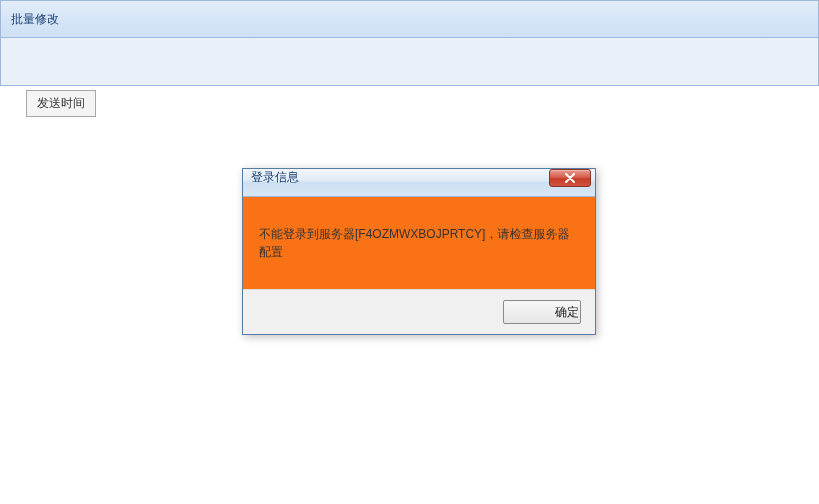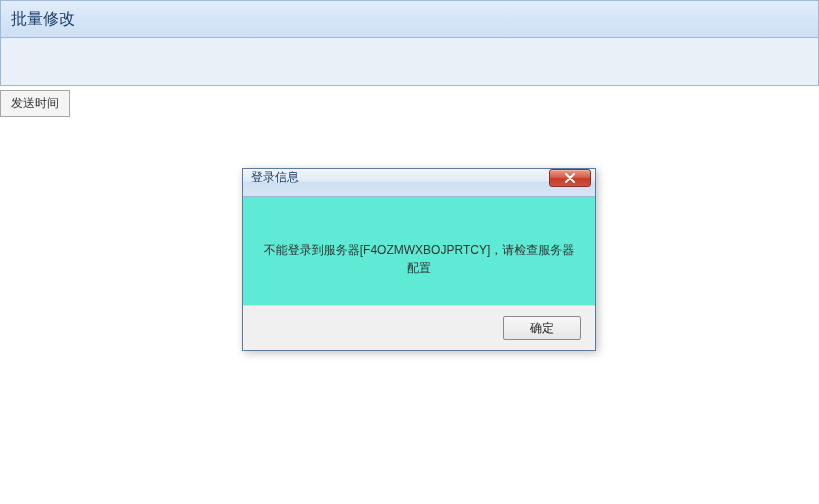--- a/index.html
+++ b/index.html
@@ -20,21 +20,21 @@
       width: 100%;
       height: 38px;
       background: linear-gradient(to bottom, #e3edf9 0%, #d5e5f7 50%, #cfe0f4 100%);
       border: 1px solid #9db8d9;
       display: flex;
       align-items: center;
       padding-left: 10px;
     }
     .ribbon-label {
       color: #1a3e6e;
-      font-size: 16px;
+      font-size: 12px;
     }
     .secondary-bar {
       width: 100%;
       height: 48px;
       background: #eaf0f8;
       border-left: 1px solid #9db8d9;
       border-right: 1px solid #9db8d9;
       border-bottom: 1px solid #9db8d9;
     }
     .tab-row {
@@ -44,20 +44,21 @@
     }
     .tab {
       border: 1px solid #a7a7a7;
       border-bottom: 1px solid #a7a7a7;
       background: #f4f4f4;
       padding: 4px 10px;
       font-size: 12px;
       color: #333;
       margin-right: -1px;
       cursor: pointer;
+      margin-left: 26px;
     }
     .dialog {
       position: absolute;
       left: 242px;
       top: 168px;
       width: 354px;
       background: #ffffff;
       border: 1px solid #5a7ca0;
       box-shadow: 2px 2px 8px rgba(0,0,0,0.25);
     }
@@ -84,44 +85,44 @@
       align-items: center;
       justify-content: center;
       cursor: pointer;
       box-shadow: inset 0 1px 0 rgba(255,255,255,0.3);
     }
     .close-btn svg {
       width: 12px;
       height: 10px;
     }
     .dialog-body {
-      padding: 44px 16px 28px 16px;
-      background: #5eead4;
+      padding: 28px 16px 28px 16px;
+      background: #f97316;
       color: #333;
       font-size: 12px;
       line-height: 1.5;
-      text-align: center;
     }
     .dialog-footer {
       background: #f0f0f0;
       border-top: 1px solid #dcdcdc;
       padding: 10px 14px;
       display: flex;
       justify-content: flex-end;
     }
     .ok-btn {
       min-width: 78px;
       height: 24px;
       background: linear-gradient(to bottom, #f7f7f7, #e6e6e6);
       border: 1px solid #8a8a8a;
       border-radius: 2px;
       font-size: 12px;
       color: #222;
       cursor: pointer;
-      padding: 0 12px;
+      padding: 0 1px;
+      text-align: right;
     }
   </style>
 </head>
 <body>
 
 <div class="top-ribbon">
   <span class="ribbon-label">批量修改</span>
 </div>
 
 <div class="secondary-bar"></div>

